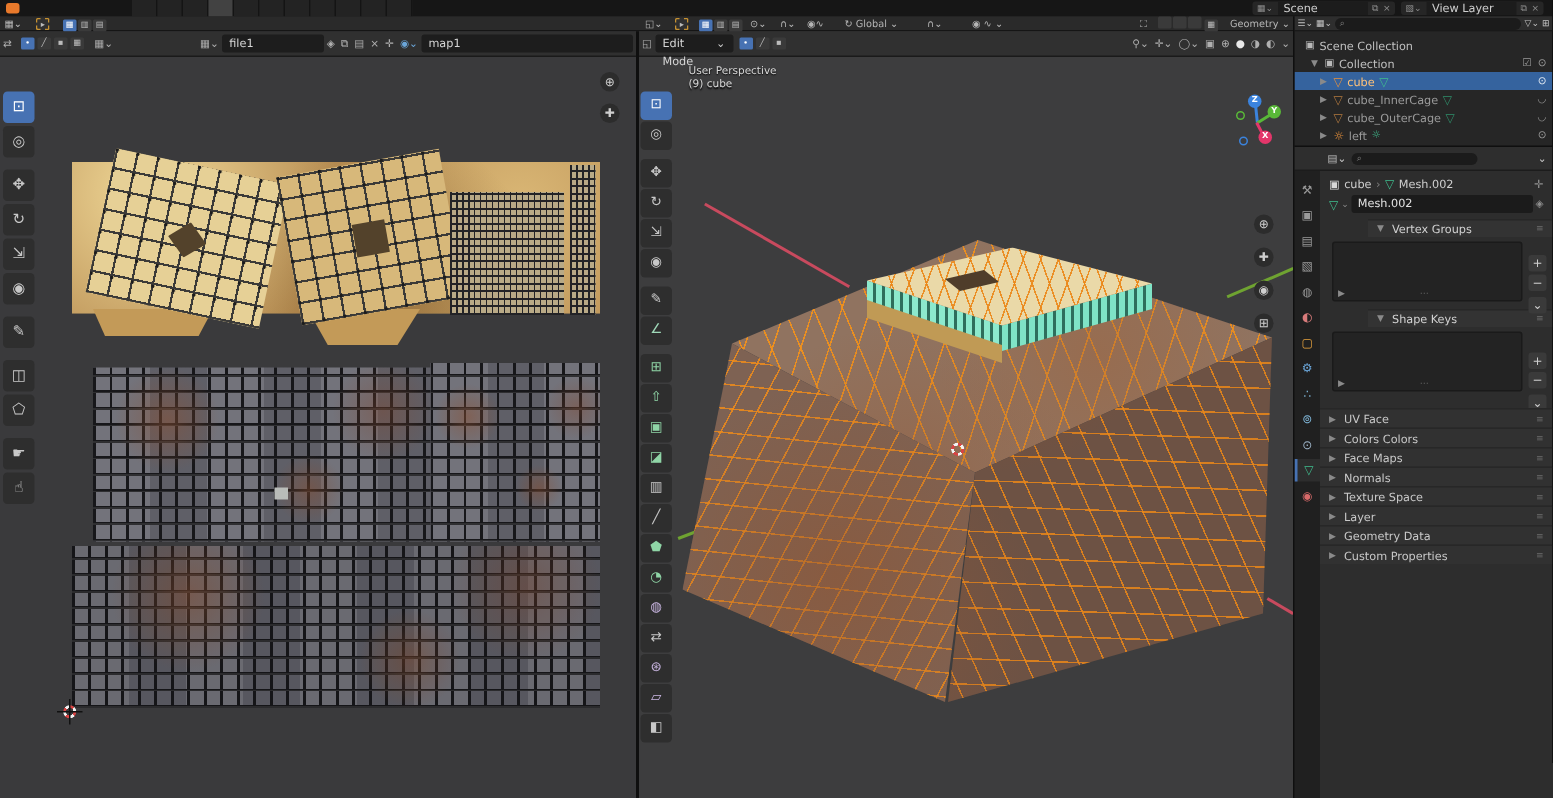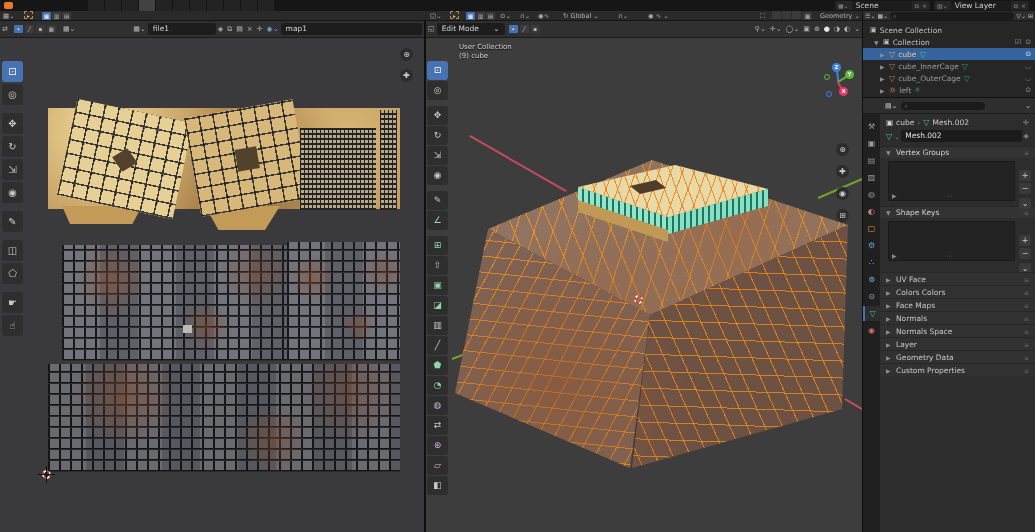--- a/index.html
+++ b/index.html
@@ -46,21 +46,21 @@
   
   #props{left:863px;top:98px;width:172px;height:434px;background:#2d2d2d;}
   #ptabs{position:absolute;left:0;top:16px;width:17px;height:418px;background:#202020;}
   .ptab{position:absolute;left:0;width:17px;height:15px;text-align:center;font-size:8px;line-height:15px;color:#9a9a9a;}
   .ptab.active{background:#2d2d2d;border-left:2px solid #4772b3;}
   #pbody{position:absolute;left:17px;top:0;width:155px;height:434px;}
   #phdr{display:flex;align-items:center;height:16px;background:#2e2e2e;border-bottom:1px solid #1c1c1c;padding:0 4px;gap:4px;font-size:7px;}
   .crumb{display:flex;align-items:center;gap:3px;font-size:7.5px;color:#cfcfcf;padding:4px 6px 0 6px;}
   .namerow{display:flex;align-items:center;gap:2px;padding:3px 6px 0 6px;}
   .namefld{flex:1;background:#1b1b1b;border-radius:2px;height:12px;line-height:12px;padding:0 4px;color:#e2e2e2;font-size:7.5px;}
-  .pnlhdr{display:flex;align-items:center;height:12px;font-size:7.5px;color:#d2d2d2;padding:0 6px;gap:4px;background:#333333;border-top:1px solid #272727;}
+  .pnlhdr{display:flex;align-items:center;height:12px;font-size:7.5px;color:#d2d2d2;padding:0 6px;gap:4px;background:#333333;border-top:1px solid #272727;margin-left:32px;}
   .pnlhdr .grip{margin-left:auto;color:#6f6f6f;font-size:6px;}
   .listbox{position:relative;margin:3px 20px 5px 8px;height:40px;background:#232323;border:1px solid #1a1a1a;border-radius:2px;}
   .listbtns{position:absolute;right:4px;width:12px;}
   .lbtn{width:12px;height:11px;background:#3a3a3a;border-radius:2px;text-align:center;line-height:11px;font-size:8px;color:#cfcfcf;margin-bottom:2px;}
   .cpanel{position:relative;height:13px;display:flex;align-items:center;gap:4px;padding:0 6px;font-size:7.5px;color:#c9c9c9;border-top:1px solid #272727;background:#313131;}
   .cpanel .grip{margin-left:auto;color:#6c6c6c;font-size:6px;}
   
   #uvregion{left:0;top:21px;width:424px;height:511px;background:#3a3a3c;overflow:hidden;}
   #uvcanvas{position:absolute;left:0;top:17px;width:424px;height:494px;}
   .goldblock{position:absolute;left:48px;top:70px;width:352px;height:101px;background:
@@ -290,21 +290,21 @@
         <div class="tool" style="top: 181px;"><span>◫</span></div>
         <div class="tool" style="top: 204px;"><span>⬠</span></div>
         <div class="tool" style="top: 233px;"><span>☛</span></div>
         <div class="tool" style="top: 256px;"><span>☝</span></div>
       </div>
   </div>
 
   <div id="vpregion" class="abs">
     <div class="ehdr">
       <span class="hicon">◱</span>
-      <span class="hfield" style="width:68px;display:flex;justify-content:space-between">
+      <span class="hfield" style="width:52px;display:flex;justify-content:space-between">
           <span>Edit Mode</span>
           <span>⌄</span>
         </span>
       <span class="modebtns">
         <span class="sqbtn on">∙</span>
           <span class="sqbtn">╱</span>
           <span class="sqbtn">▪</span>
       </span>
       <span style="display:flex">
           <span class="hmenu"></span>
@@ -323,21 +323,21 @@
         <span class="hicon">▣</span>
         <span class="hicon">⊕</span>
         <span class="hicon" style="color:#e8e8e8">●</span>
         <span class="hicon">◑</span>
         <span class="hicon">◐</span>
         <span class="hicon">⌄</span>
       </span>
     </div>
 
     <div class="abs" style="left:0;top:17px;width:436px;height:494px">
-      <div class="vptext" style="left:33px;top:5px">User Collection</div>
+      <div class="vptext" style="left:33px;top:5px">User Perspective</div>
       <div class="vptext" style="left:33px;top:14px">(9) cube</div>
 
       <div class="axisline" style="left:26px;top:320px;width:87px;background:#6fa331;transform:rotate(-20.9deg)"></div>
       <div class="axisline" style="left:392px;top:159px;width:48px;background:#6fa331;transform:rotate(-23.3deg)"></div>
       <div class="axisline" style="left:44px;top:97px;width:111px;background:#c84a5e;transform:rotate(29.8deg)"></div>
       <div class="axisline" style="left:419px;top:360px;width:20px;background:#c84a5e;transform:rotate(30.5deg)"></div>
 
       <div class="face" style="clip-path:polygon(62px 191px,226px 122px,422px 187px,224px 277px);background:
         radial-gradient(circle at 40% 60%,rgba(150,90,55,.5),transparent 30%),
         radial-gradient(circle at 70% 40%,rgba(160,100,60,.45),transparent 25%),
@@ -493,21 +493,21 @@
             <span>Face Maps</span>
             <span class="grip">≡</span>
           </div>
           <div class="cpanel">
             <span class="disc">▶</span>
             <span>Normals</span>
             <span class="grip">≡</span>
           </div>
           <div class="cpanel">
             <span class="disc">▶</span>
-            <span>Normals Space</span>
+            <span>Texture Space</span>
             <span class="grip">≡</span>
           </div>
           <div class="cpanel">
             <span class="disc">▶</span>
             <span>Layer</span>
             <span class="grip">≡</span>
           </div>
           <div class="cpanel">
             <span class="disc">▶</span>
             <span>Geometry Data</span>

